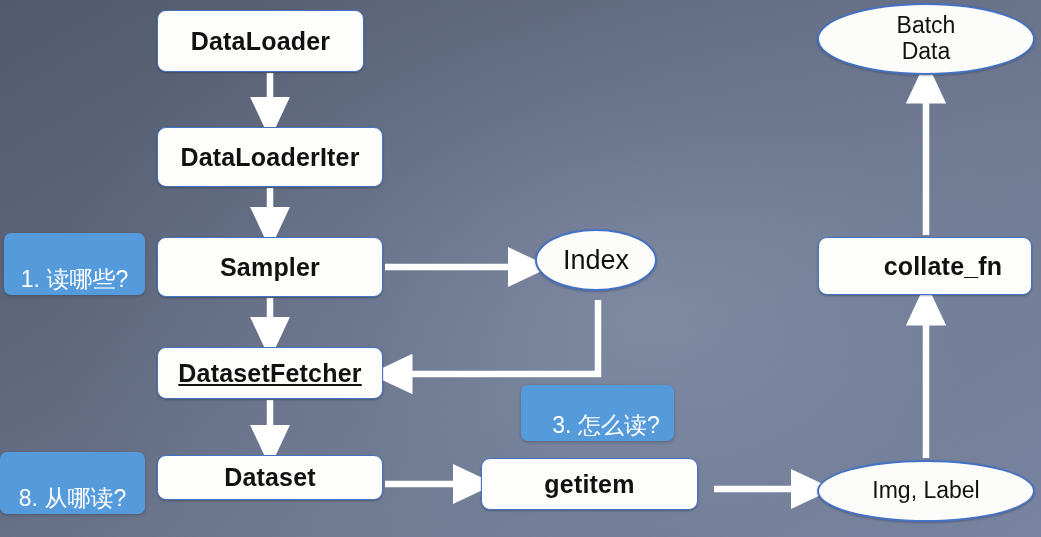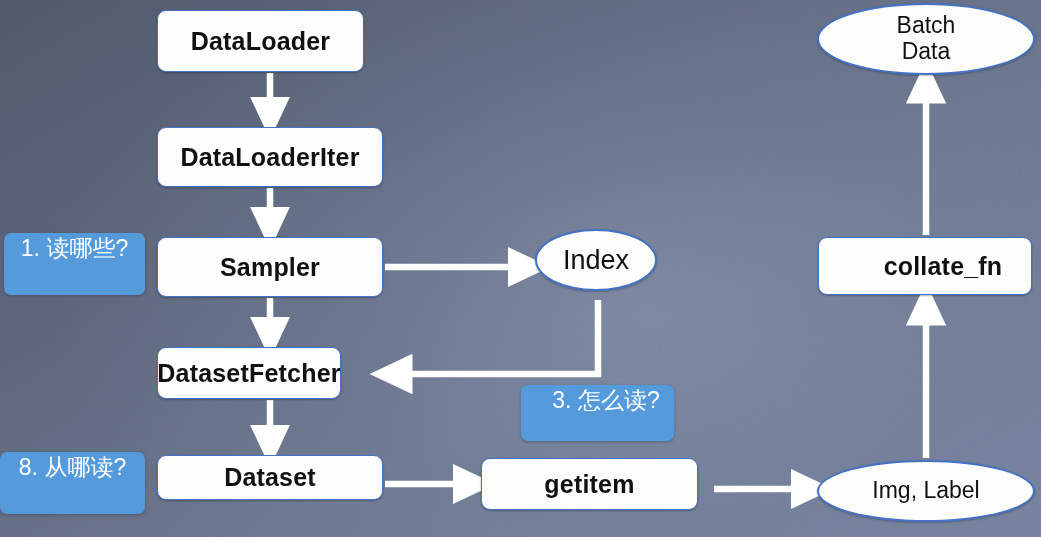--- a/index.html
+++ b/index.html
@@ -47,35 +47,35 @@
     background: #fcfcfa;
     border: 2.4px solid #4472c4;
     border-radius: 50%;
     font-weight: normal;
     line-height: 1.12;
     box-shadow: 0 1px 2px rgba(20,28,46,0.30);
   }
   .note {
     position: absolute;
     display: flex;
-    align-items: flex-start;
+    align-items: flex-end;
     justify-content: center;
     background: #559bdb;
     border-radius: 7px;
     color: #ffffff;
     font-weight: normal;
     z-index: 4;
     box-shadow: 0 1px 3px rgba(20,28,46,0.30);
   }
 
   
   #n-dataloader     { left: 157px; top: 10px;  width: 207px; height: 62px;  font-size: 25px; }
   #n-dataloaderiter { left: 157px; top: 127px; width: 226px; height: 60px;  font-size: 25px; }
   #n-sampler        { left: 157px; top: 237px; width: 226px; height: 60px;  font-size: 25px; }
-  #n-datasetfetcher { left: 157px; top: 347px; width: 184px; height: 52px;  font-size: 25px; }
+  #n-datasetfetcher { left: 157px; top: 347px; width: 226px; height: 52px;  font-size: 25px; text-decoration: underline; }
   #n-dataset        { left: 157px; top: 455px; width: 226px; height: 45px;  font-size: 25px; }
   #n-getitem        { left: 481px; top: 458px; width: 217px; height: 52px;  font-size: 25px; }
   #n-collatefn      { left: 818px; top: 237px; width: 214px; height: 58px;  font-size: 25px; padding-left: 36px; }
   #n-index          { left: 535px; top: 229px; width: 122px; height: 62px;  font-size: 27px; }
   #n-batchdata      { left: 817px; top: 3px;   width: 218px; height: 72px;  font-size: 23px; }
   #n-imglabel       { left: 817px; top: 460px; width: 218px; height: 62px;  font-size: 23px; }
 
   #note-1 { left: 4px;   top: 233px; width: 141px; height: 62px; font-size: 23px; }
   #note-2 { left: 0px;   top: 452px; width: 145px; height: 62px; font-size: 23px; }
   #note-3 { left: 521px; top: 385px; width: 153px; height: 56px; font-size: 23px; padding-left: 17px; }

